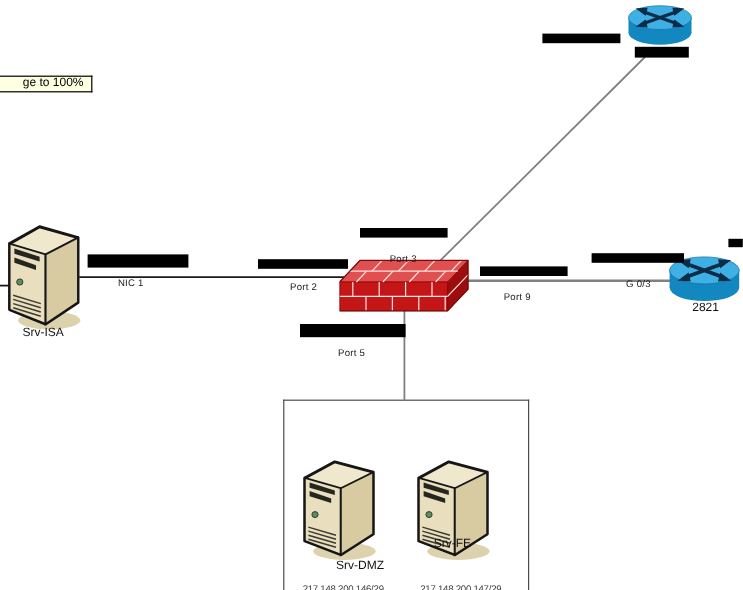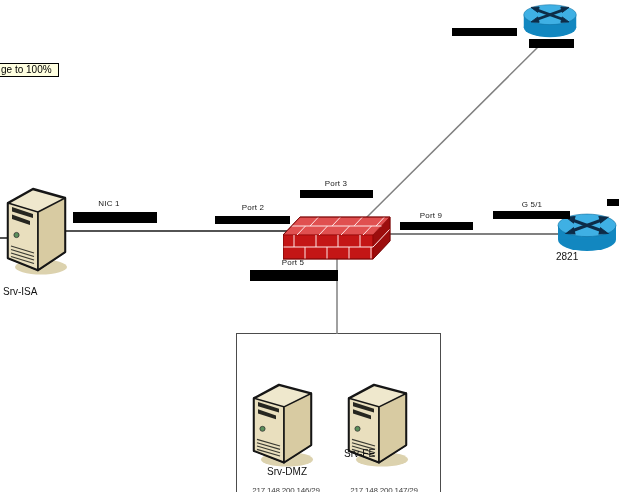--- a/index.html
+++ b/index.html
@@ -7,42 +7,42 @@
     width:619px;height:492px;position:relative;overflow:hidden;
     background:#ffffff;font-family:"Liberation Sans",sans-serif;
   }
   
   #wires{position:absolute;left:0;top:0;width:619px;height:492px;z-index:1;}
   
   .icon{position:absolute;z-index:2;}
   
   .lbl{
     position:absolute;z-index:3;font-size:8px;color:#1a1a1a;
-    text-align:center;white-space:nowrap;letter-spacing:0.2px;
+    text-align:center;white-space:nowrap;letter-spacing:0.2px;margin-top:32px;
   }
   .devlbl{
     position:absolute;z-index:3;font-size:10px;color:#111;
-    text-align:left;white-space:nowrap;
+    text-align:center;white-space:nowrap;
   }
   .iplbl{
     position:absolute;z-index:3;font-size:8px;color:#3d3d3d;
     text-align:center;white-space:nowrap;letter-spacing:-0.2px;
   }
   
   .redact{position:absolute;background:#000;z-index:4;}
   
   #dmz-box{
     position:absolute;left:236px;top:333px;width:203px;height:170px;
     border:1px solid #4c4c4c;border-bottom:none;z-index:0;background:transparent;
   }
   
   #zoom-tooltip{
     position:absolute;left:0;top:63px;width:57px;height:12px;z-index:5;
     background:#FFFFE1;border:1px solid #000;border-left:none;
-    font-size:10px;line-height:12px;color:#000;padding-left:1px;white-space:nowrap;
+    font-size:10px;line-height:12px;color:#000;padding-left:19px;white-space:nowrap;
   }
 </style>
 </head>
 <body>
 
 <svg width="0" height="0" style="position:absolute" aria-hidden="true">
   <defs>
     <symbol id="sym-server" viewBox="0 0 66 90">
       <ellipse cx="38" cy="81" rx="26" ry="7.5" fill="#dcd2ae"></ellipse>
       <polygon points="5,17 30,3 62,12 62,66 35,84 5,72" fill="#EFE8CD" stroke="#161616" stroke-width="2.5" stroke-linejoin="round"></polygon>
@@ -150,24 +150,24 @@
 <div class="icon" style="left:344px;top:382px;width:66px;height:86px">
   <svg width="66" height="86" viewBox="0 0 66 90" preserveAspectRatio="none">
     <use href="#sym-server"></use>
   </svg>
 </div>
 
 <div class="lbl" style="left:83px;top:199px;width:52px">NIC 1</div>
 <div class="lbl" style="left:227px;top:203px;width:52px">Port 2</div>
 <div class="lbl" style="left:310px;top:179px;width:52px">Port 3</div>
 <div class="lbl" style="left:405px;top:211px;width:52px">Port 9</div>
-<div class="lbl" style="left:506px;top:200px;width:52px">G 5/1</div>
+<div class="lbl" style="left:506px;top:200px;width:52px">G 0/3</div>
 <div class="lbl" style="left:267px;top:258px;width:52px">Port 5</div>
 
-<div class="devlbl" style="left:3px;top:286px;width:66px">Srv-ISA</div>
+<div class="devlbl" style="left:3px;top:272px;width:66px">Srv-ISA</div>
 <div class="devlbl" style="left:556px;top:251px;width:64px">2821</div>
 <div class="devlbl" style="left:267px;top:466px;width:66px">Srv-DMZ</div>
 <div class="devlbl" style="left:344px;top:448px;width:66px">Srv-FE</div>
 
 <div class="iplbl" style="left:238px;top:486px;width:96px">217.148.200.146/29</div>
 <div class="iplbl" style="left:334px;top:486px;width:100px">217.148.200.147/29</div>
 
 <div class="redact" style="left:73px;top:212px;width:84px;height:11px"></div>
 <div class="redact" style="left:215px;top:216px;width:75px;height:8px"></div>
 <div class="redact" style="left:300px;top:190px;width:73px;height:8px"></div>

